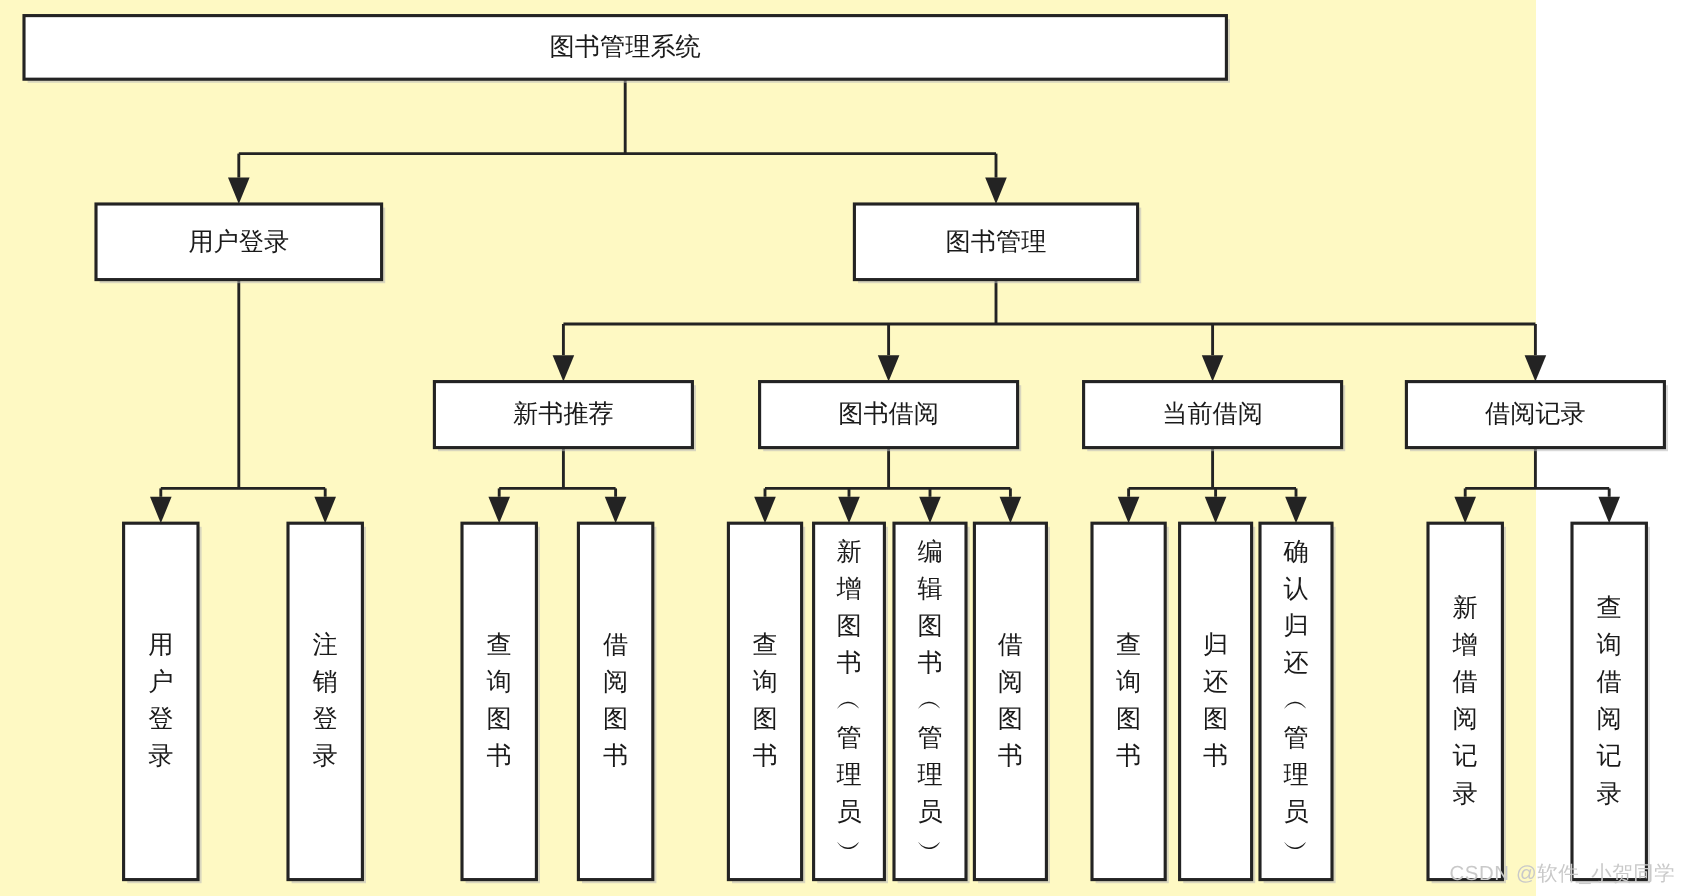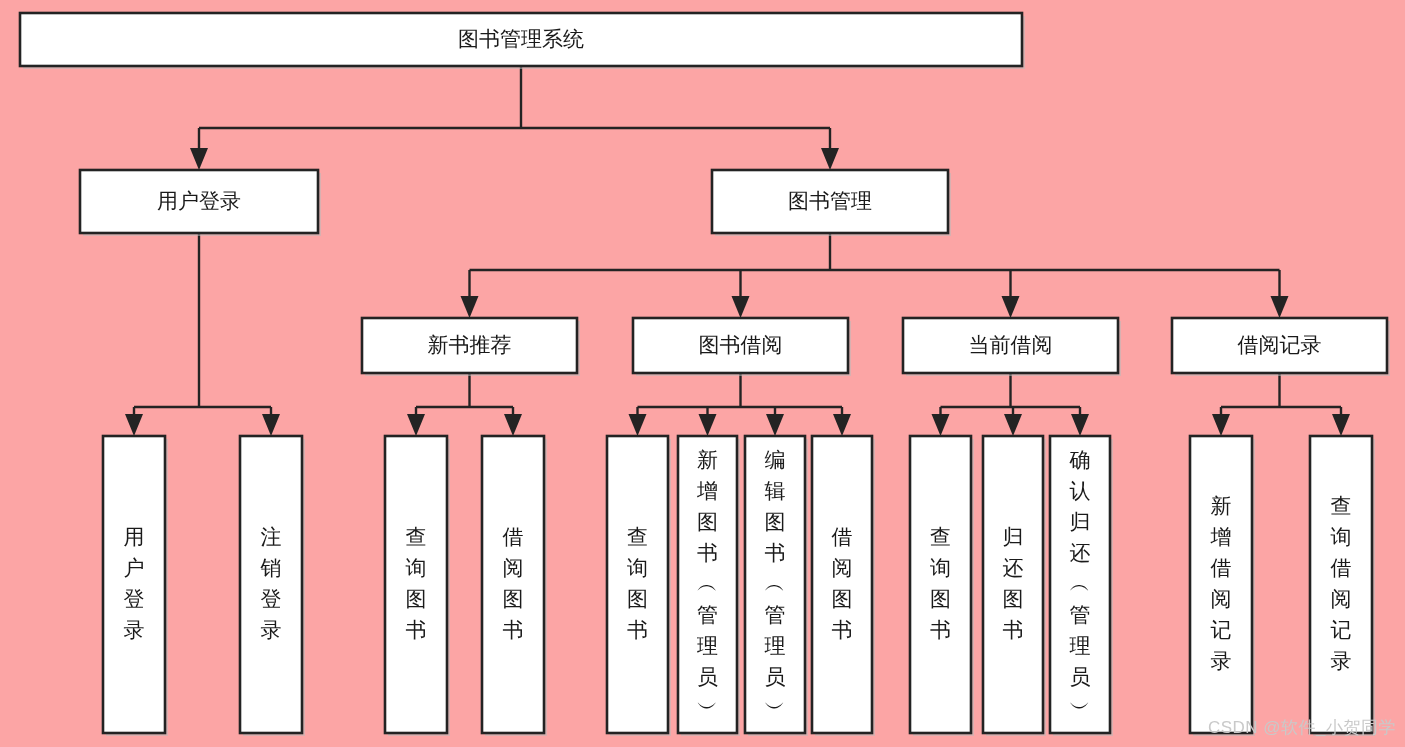--- a/index.html
+++ b/index.html
@@ -2,21 +2,21 @@
 <html lang="zh"><head>
 <meta charset="utf-8">
 <title>图书管理系统 结构图</title>
 <style>
   html,body{margin:0;padding:0;background:#ffffff;}
   body{
     width:1405px;height:747px;overflow:hidden;
     font-family:"Liberation Sans","DejaVu Sans",sans-serif;
     color:#1a1a1a;
   }
-  #diagram-root{position:relative;width:1405px;height:747px;background:#fca5a5;}
+  #diagram-root{position:relative;width:1280px;height:747px;background:#fef9c3;}
   svg.diagram-canvas{position:absolute;left:0;top:0;width:1405px;height:747px;display:block;}
 
   .node-box{
     fill:#ffffff;
     stroke:#232323;
     stroke-width:2.6;
   }
   .node-shadow{
     fill:#b9b9b9;
     opacity:.55;

